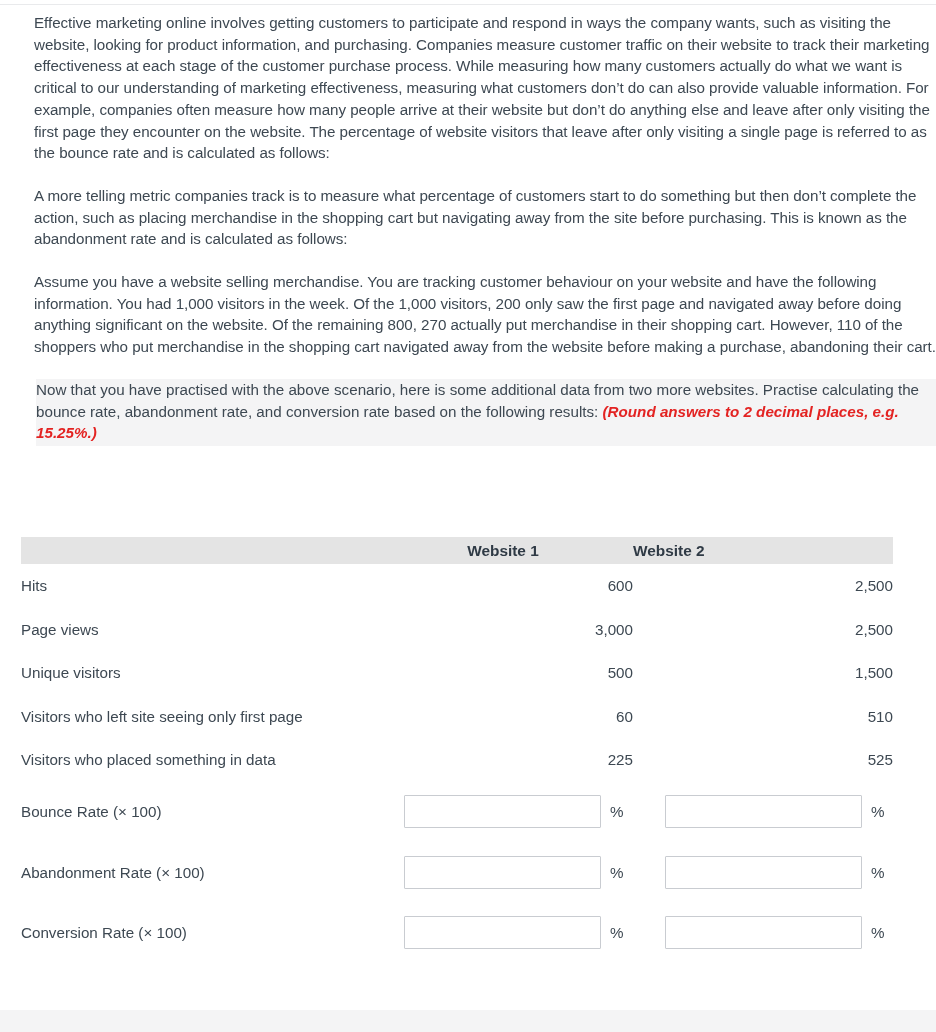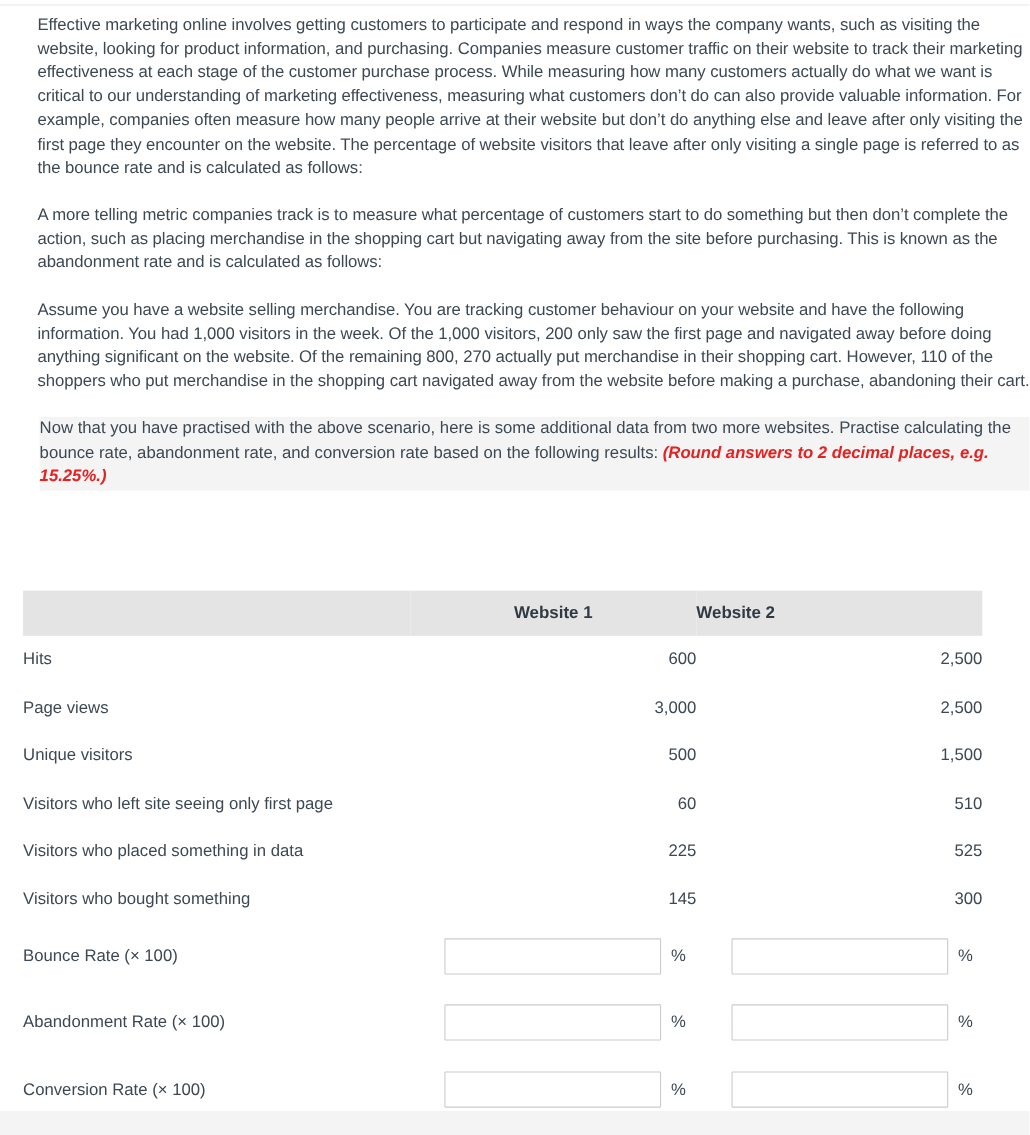--- a/index.html
+++ b/index.html
@@ -77,21 +77,21 @@
   }
   table.metrics {
     width: 872px;
     border-collapse: collapse;
     table-layout: fixed;
   }
   table.metrics thead tr {
     background: #e4e4e4;
   }
   table.metrics thead th {
-    height: 41px;
+    height: 27px;
     font-size: 15.4px;
     font-weight: bold;
     color: #2f3a45;
     padding: 0;
     vertical-align: middle;
   }
   th.col-label { width: 352px; }
   th.col-w1 { width: 260px; text-align: center; }
   th.col-w2 { width: 260px; text-align: left; }
 
@@ -199,25 +199,20 @@
           <td class="val val-1">60</td>
           <td class="val val-2">510</td>
         </tr>
 
         <tr class="data-row">
           <td class="lbl">Visitors who placed something in data</td>
           <td class="val val-1">225</td>
           <td class="val val-2">525</td>
         </tr>
 
-        <tr class="data-row">
-          <td class="lbl">Visitors who bought something</td>
-          <td class="val val-1">145</td>
-          <td class="val val-2">300</td>
-        </tr>
 
         <tr class="input-row">
           <td class="lbl">Bounce Rate (× 100)</td>
           <td>
             <div class="field-cell shift1">
               <input class="answer-box" type="text" value="" style="">
               <span class="pct">%</span>
             </div>
           </td>
           <td>

